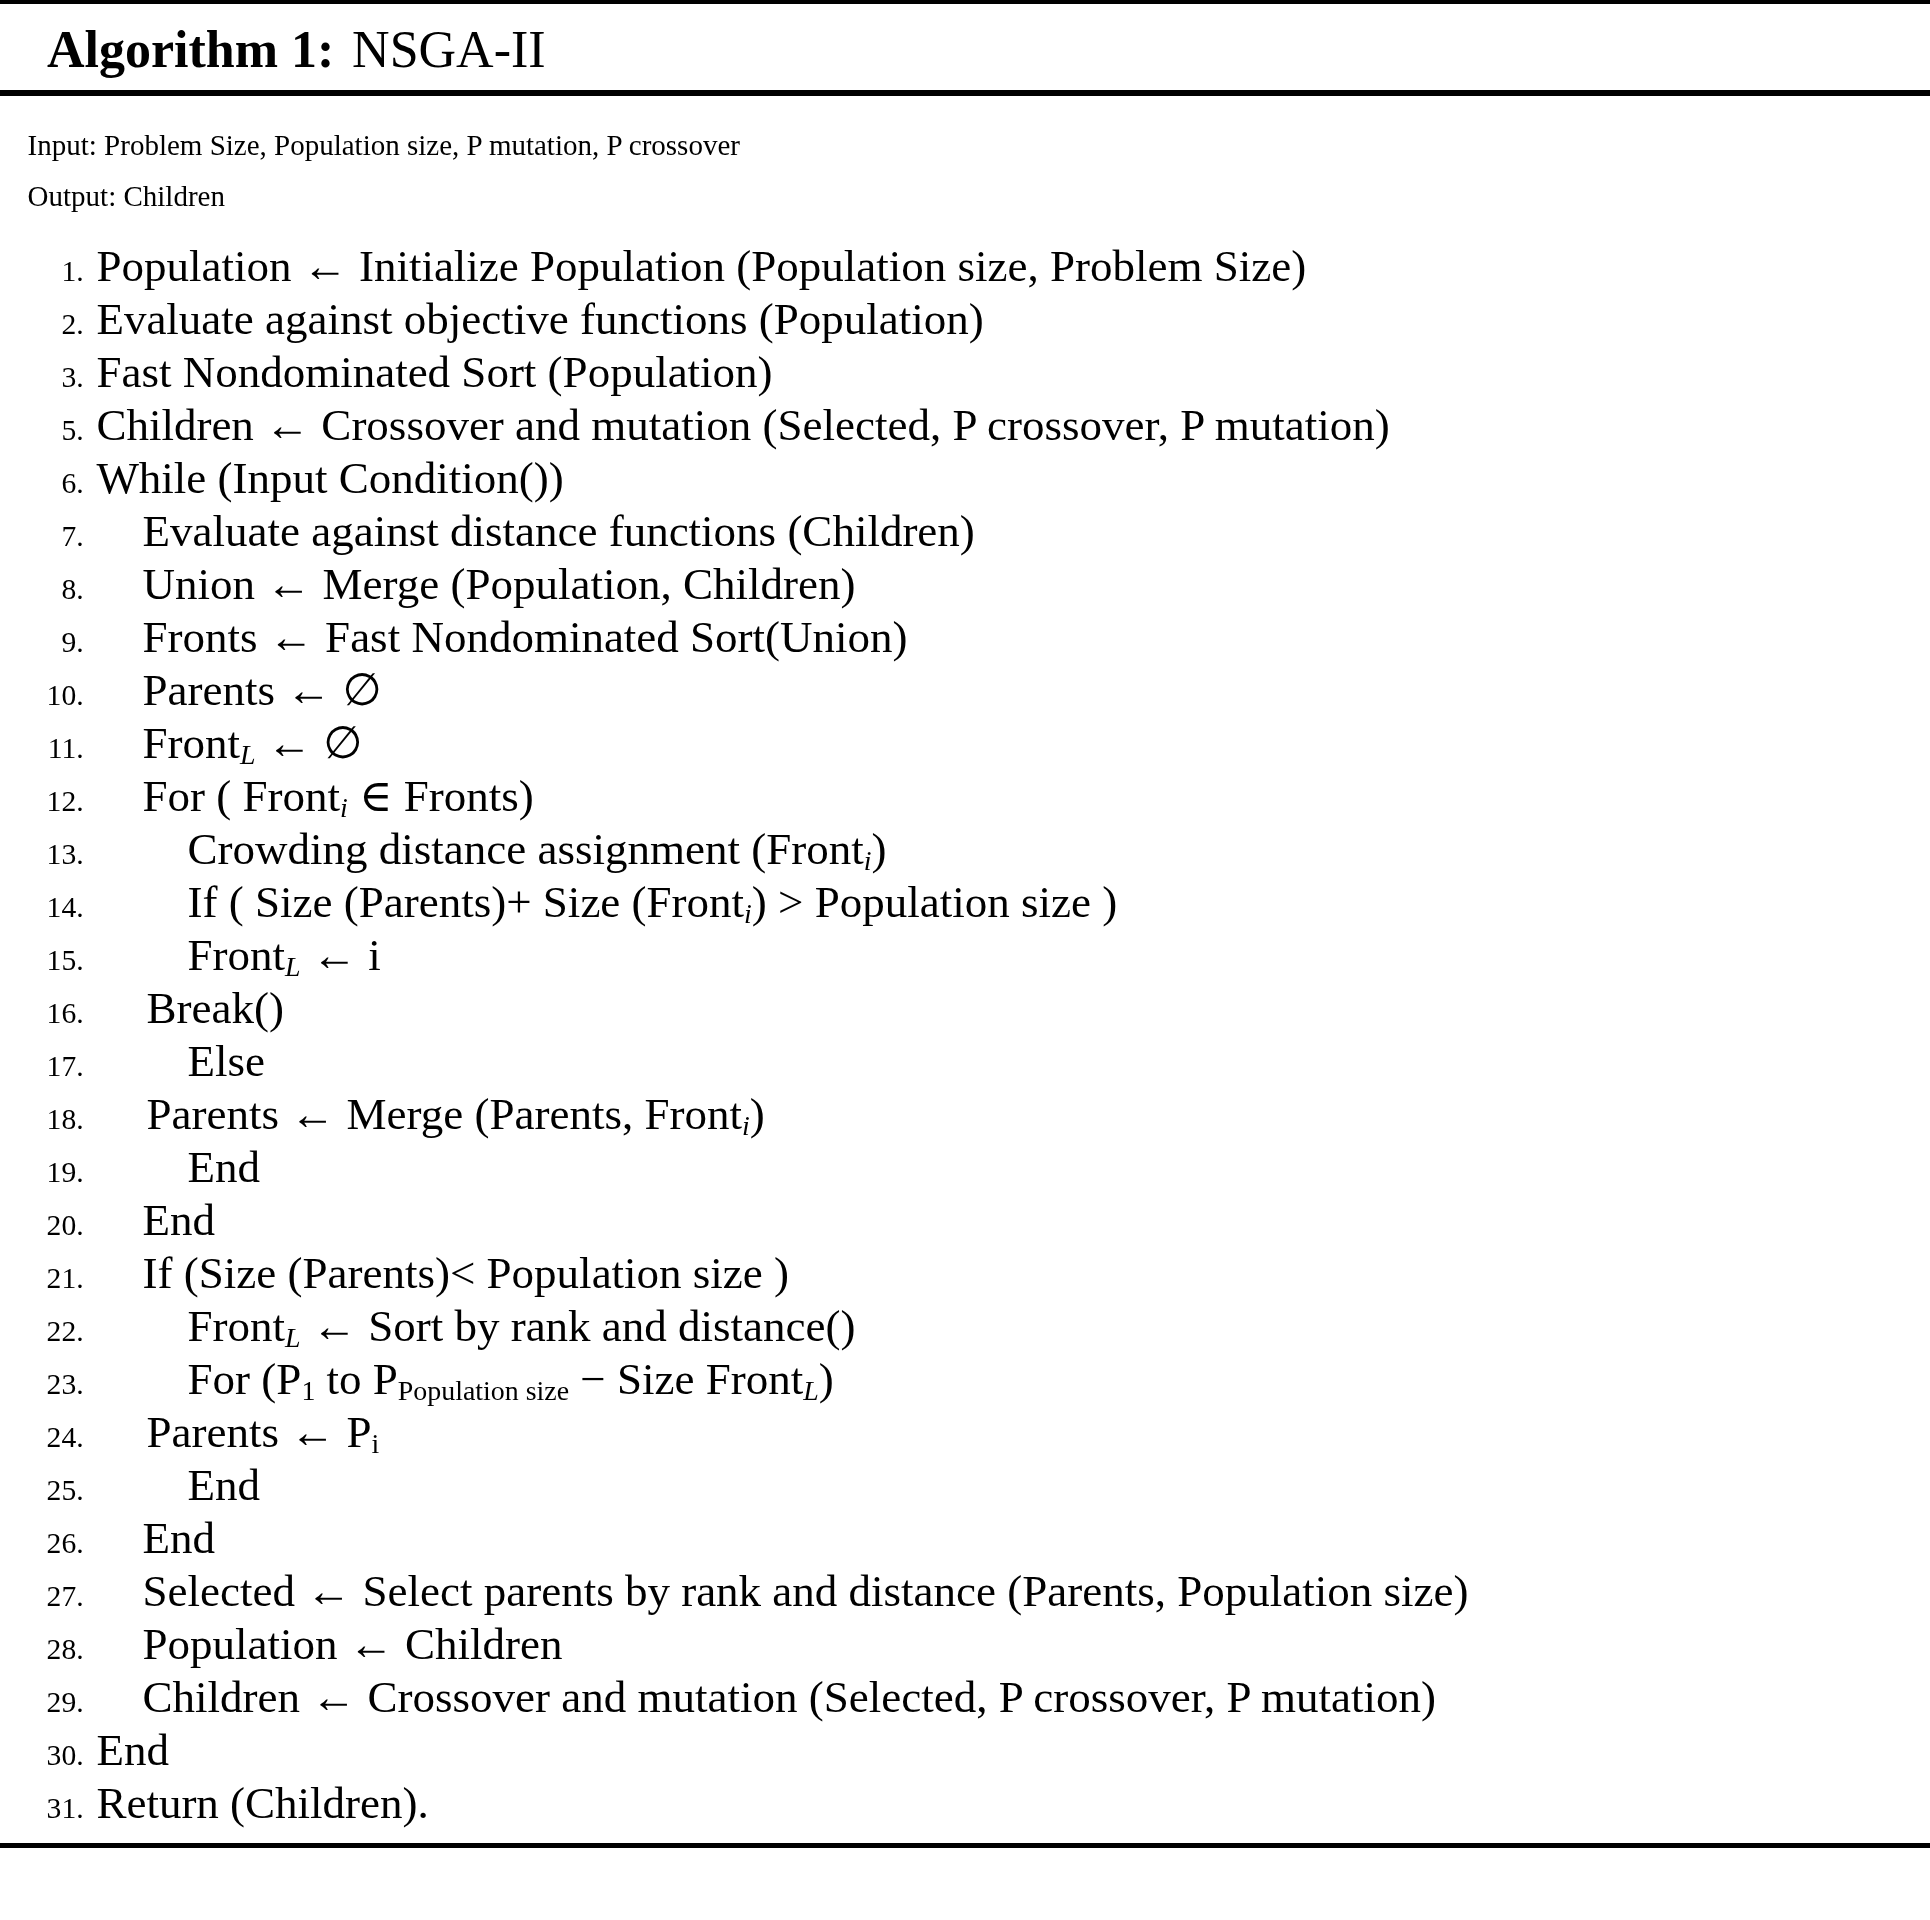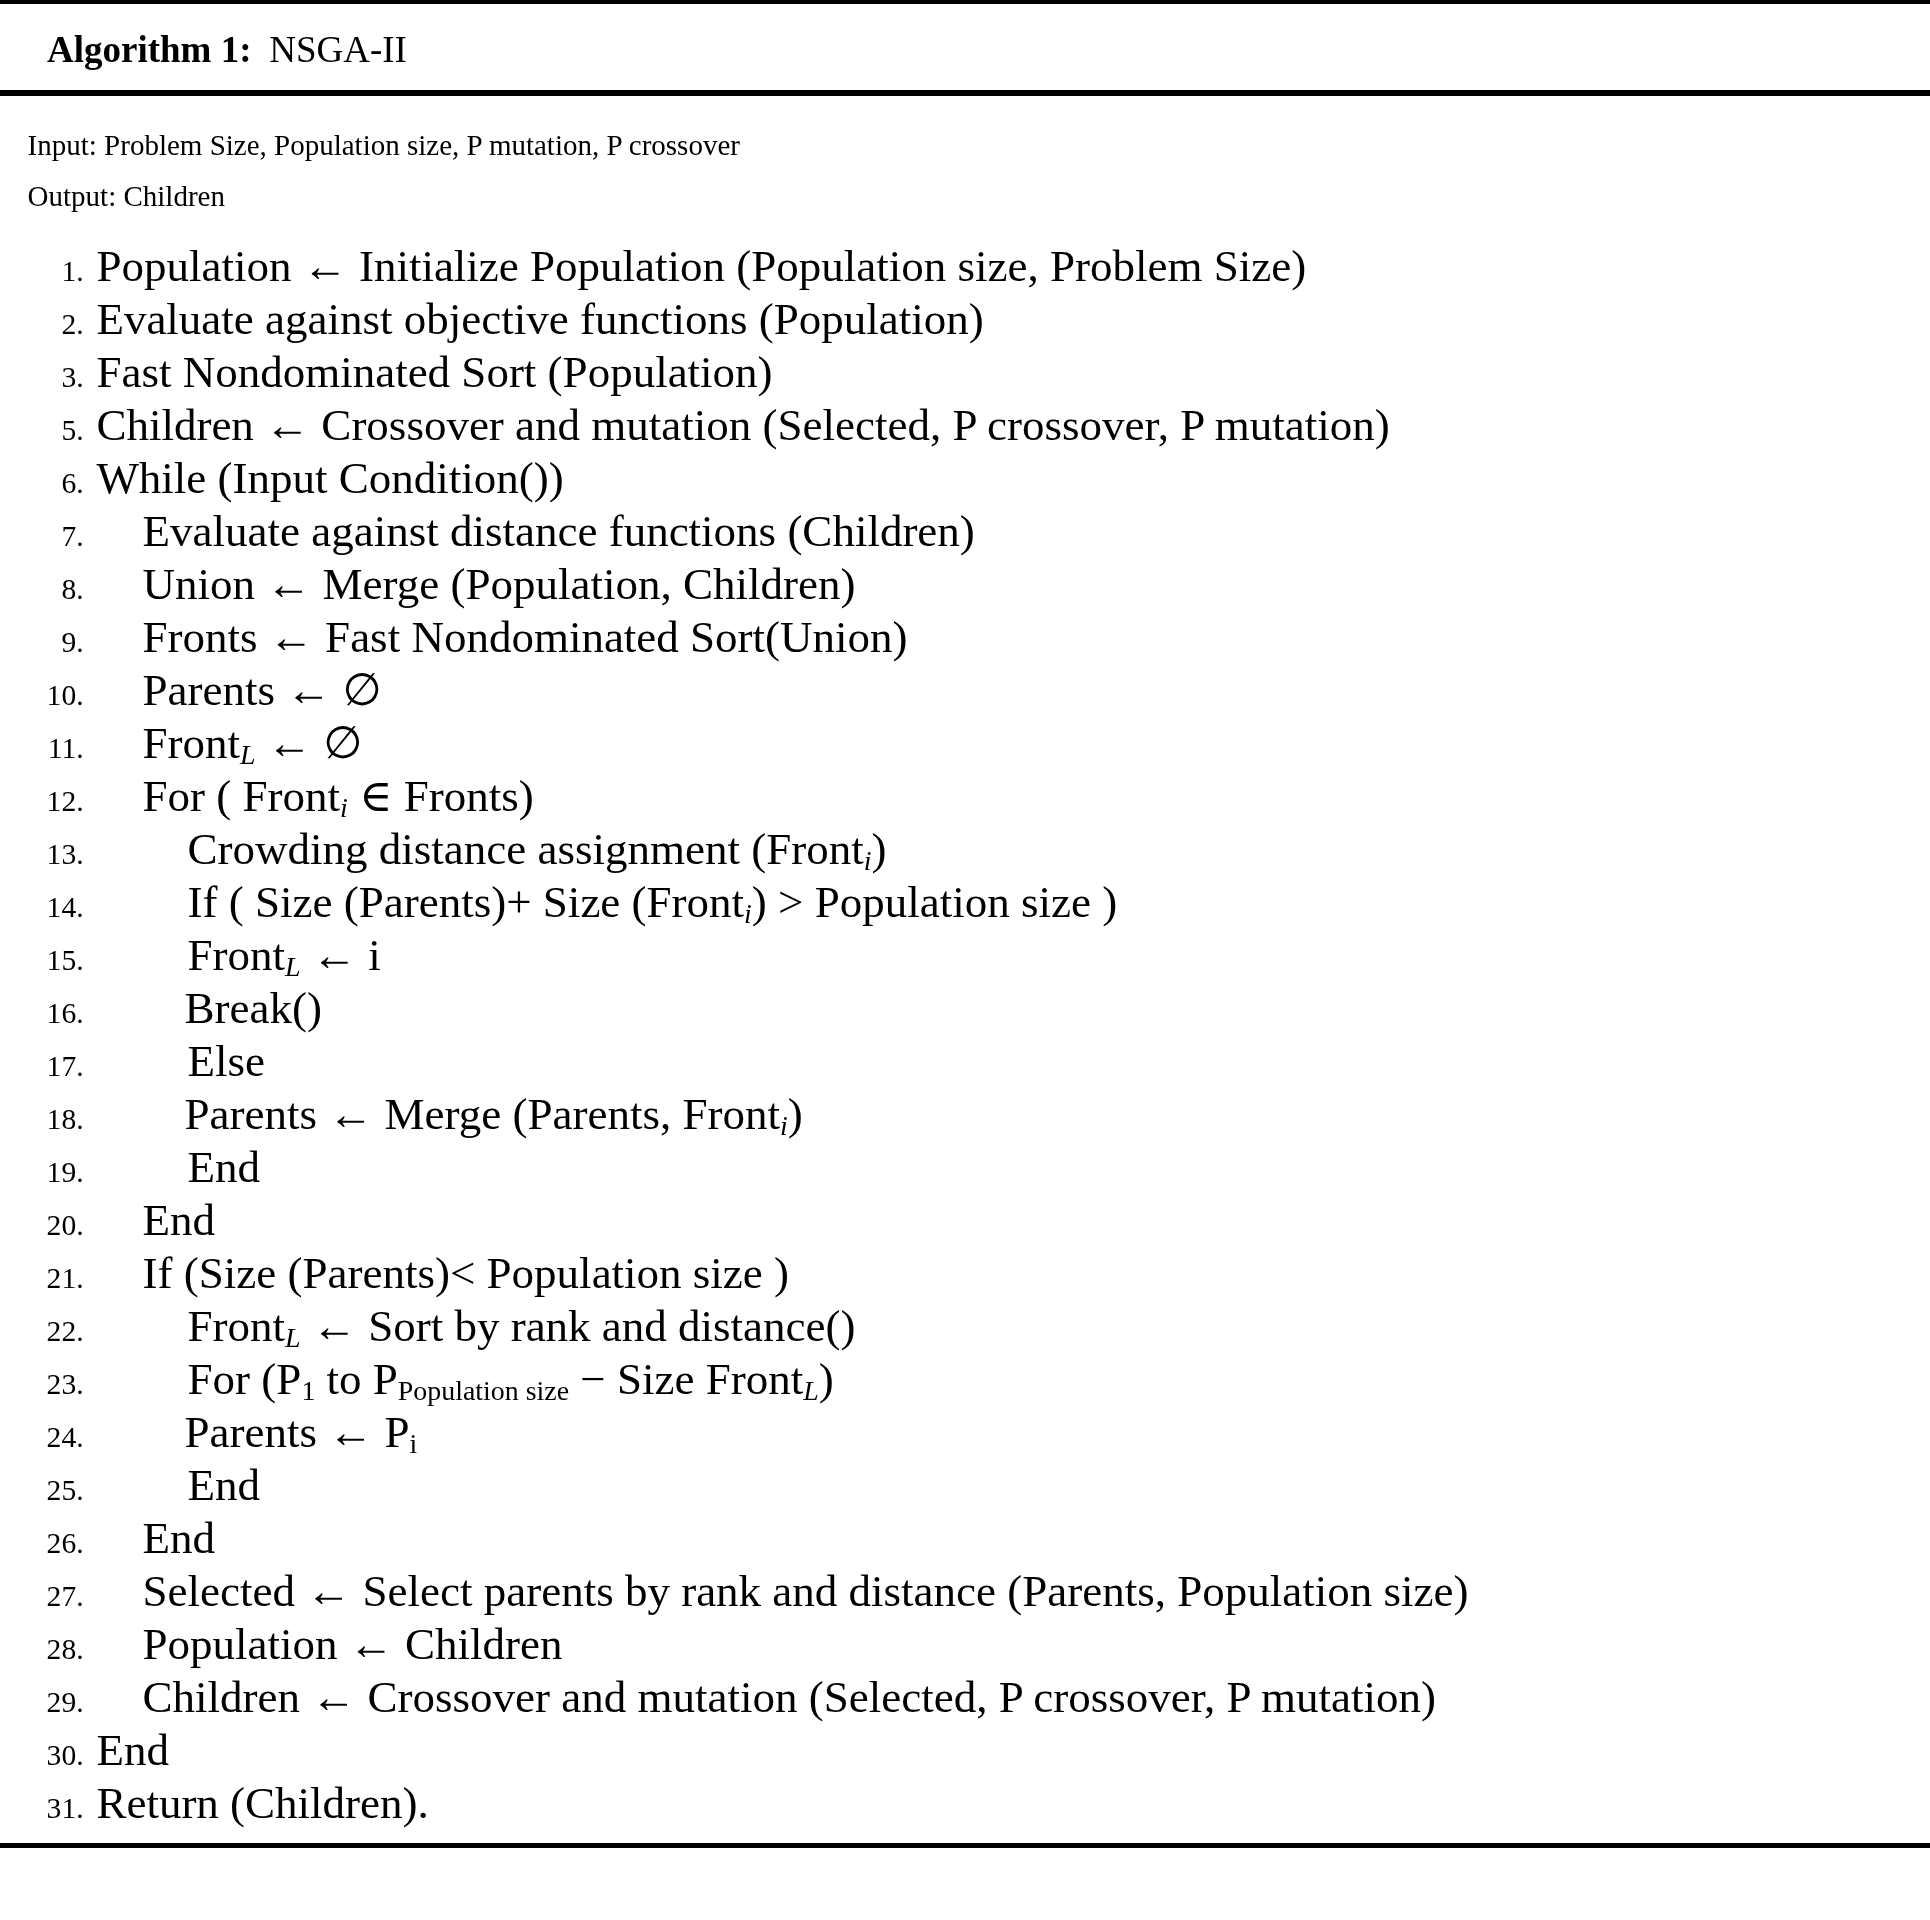--- a/index.html
+++ b/index.html
@@ -13,21 +13,21 @@
     overflow: hidden;
     box-sizing: border-box;
   }
   .rule { width: 100%; background: #000000; }
   .rule-top { height: 3.9px; }
   .rule-mid { height: 5.9px; }
   .rule-bottom { height: 4.9px; margin-top: 13.8px; }
 
   .header {
     padding: 15.8px 0 11.8px 47px;
-    font-size: 37px;
+    font-size: 52px;
     line-height: 59px;
     white-space: nowrap;
     border-radius: 20px;
   }
   .hdr-label { font-weight: bold; }
   .hdr-title { margin-left: 17.7px; }
 
   .body { padding: 23.6px 19.7px 0 27.6px; }
 
   .io-line {
@@ -46,21 +46,21 @@
   .num {
     display: inline-block;
     width: 56px;
     text-align: right;
     font-size: 29.6px;
   }
   .code { display: inline; }
   .ind0 { margin-left: 12.8px; }
   .ind1 { margin-left: 59px; }
   .ind2 { margin-left: 104px; margin-top: 24px; }
-  .ind3 { margin-left: 101px; }
+  .ind3 { margin-left: 63px; }
 
   sub.subscript {
     font-size: 0.62em;
     line-height: 0;
     vertical-align: baseline;
     position: relative;
     top: 0.22em;
   }
   sub.it { font-style: italic; }
 </style>

